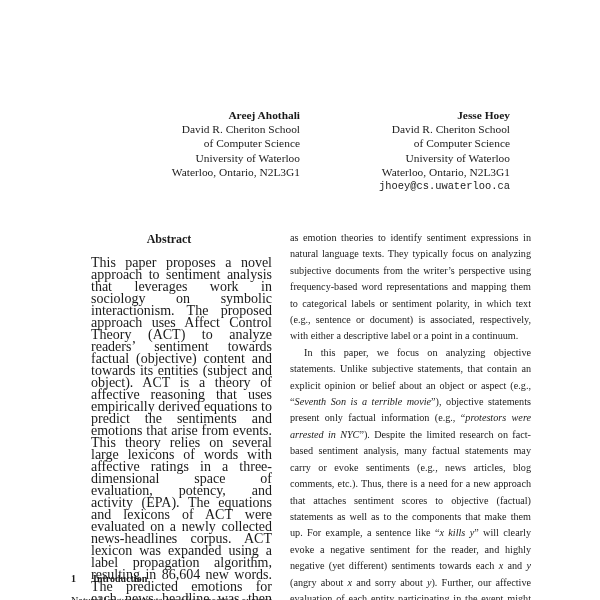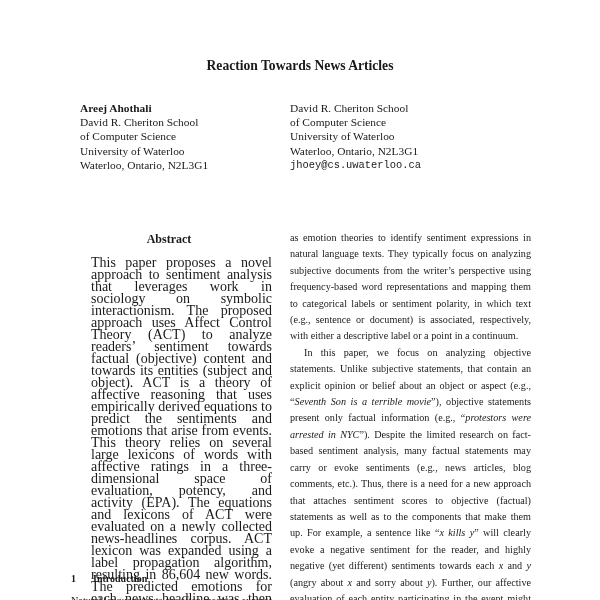--- a/index.html
+++ b/index.html
@@ -1,20 +1,20 @@
 <!DOCTYPE html>
 <html><head>
 <meta charset="utf-8">
 <style>
   html, body { margin: 0; padding: 0; background: #ffffff; }
   body { width: 600px; height: 600px; overflow: hidden; position: relative;
          font-family: "Liberation Serif", "DejaVu Serif", serif; color: #1a1a1a; }
   .title { position: absolute; top: 57px; left: 40px; width: 520px; text-align: center;
            font-weight: bold; font-size: 13.6px; line-height: 17px; }
-  .author { position: absolute; top: 101px; width: 220px; text-align: left;
+  .author { position: absolute; top: 108px; width: 220px; text-align: right;
             font-size: 11.4px; line-height: 14.2px; }
   .author .name { font-weight: bold; }
   .author .email { font-family: "Liberation Mono", "DejaVu Sans Mono", monospace; font-size: 10.4px; }
   #author1 { left: 80px; }
   #author2 { left: 290px; }
   .abstract-heading { position: absolute; top: 232px; left: 64px; width: 210px; text-align: center;
                       font-weight: bold; font-size: 12px; }
   .abstract-body { position: absolute; top: 257px; left: 91px; width: 181px;
                    font-size: 14px; line-height: 12px; text-align: justify; hyphens: manual; }
   .section-heading { position: absolute; top: 573px; left: 71px; font-weight: bold; font-size: 10px; }
@@ -24,32 +24,32 @@
   .right-col { position: absolute; top: 230px; left: 290px; width: 241px;
                font-size: 10.2px; line-height: 16.4px; text-align: justify; }
   .right-col p { margin: 0; }
   .right-col p.indent { text-indent: 14px; }
   em { font-style: italic; }
 </style>
 </head>
 <body>
 
 <div class="title">
-  <div>Reaction Towards News Articles</div>
 </div>
 
 <div class="author" id="author1">
   <div class="name">Areej Ahothali</div>
   <div>David R. Cheriton School</div>
   <div>of Computer Science</div>
   <div>University of Waterloo</div>
   <div>Waterloo, Ontario, N2L3G1</div>
 </div>
 
 <div class="author" id="author2">
+  <div class="name">Jesse Hoey</div>
   <div>David R. Cheriton School</div>
   <div>of Computer Science</div>
   <div>University of Waterloo</div>
   <div>Waterloo, Ontario, N2L3G1</div>
   <div class="email">jhoey@cs.uwaterloo.ca</div>
 </div>
 
 <div class="abstract-heading">Abstract</div>
 <div class="abstract-body">This paper proposes a novel approach to sentiment analysis that leverages work in sociology on symbolic interactionism. The proposed approach uses Affect Control Theory (ACT) to analyze readers’ sentiment towards factual (objective) content and towards its entities (subject and object). ACT is a theory of affective reasoning that uses empirically derived equations to predict the sentiments and emotions that arise from events. This theory relies on several large lexicons of words with affective ratings in a three-dimensional space of evaluation, potency, and activity (EPA). The equations and lexicons of ACT were evaluated on a newly collected news-headlines corpus. ACT lexicon was expanded using a label propagation algorithm, resulting in 86,604 new words. The predicted emotions for each news headline was then computed using the augmented lexicon and ACT equations. The results had a precision of 82%, 79%, and 68% towards the event, the subject, and object, respectively. These results are significantly higher than those of standard sentiment analysis techniques.</div>
 

